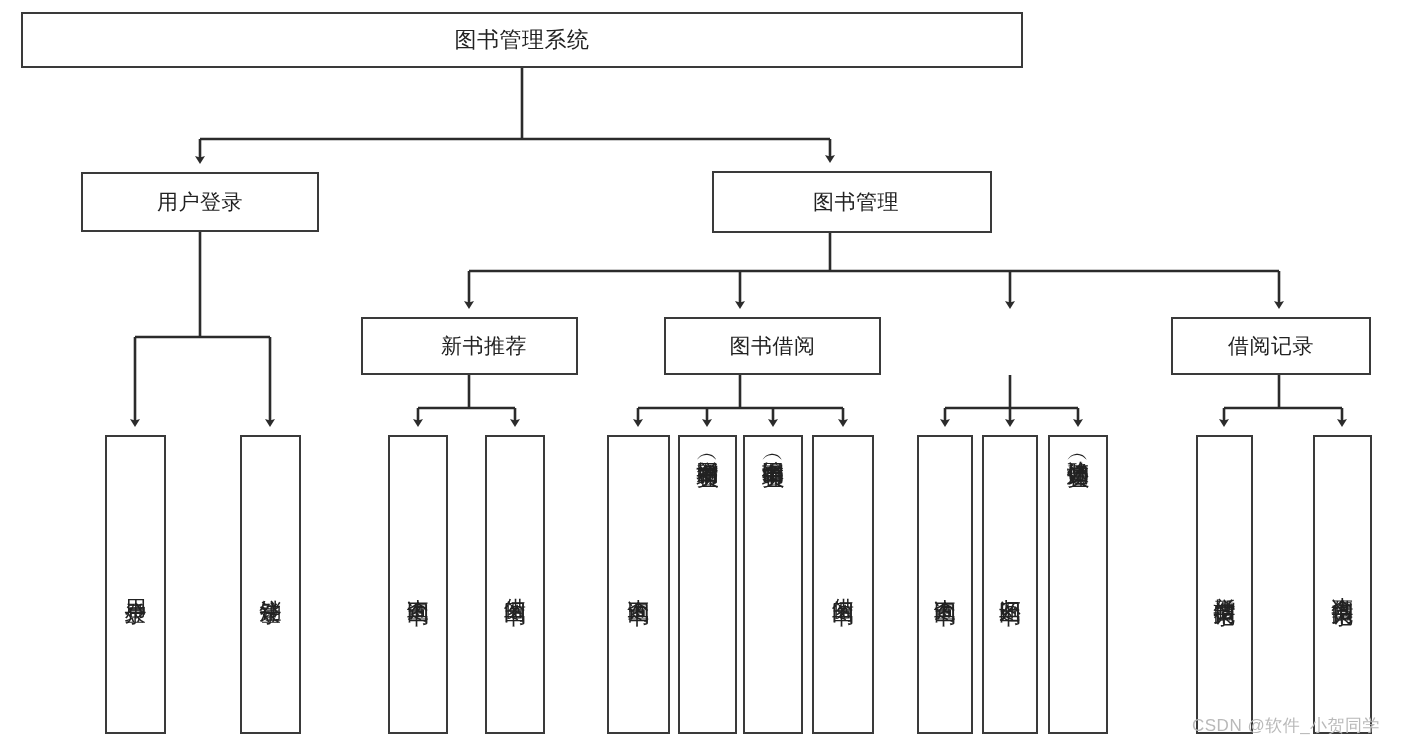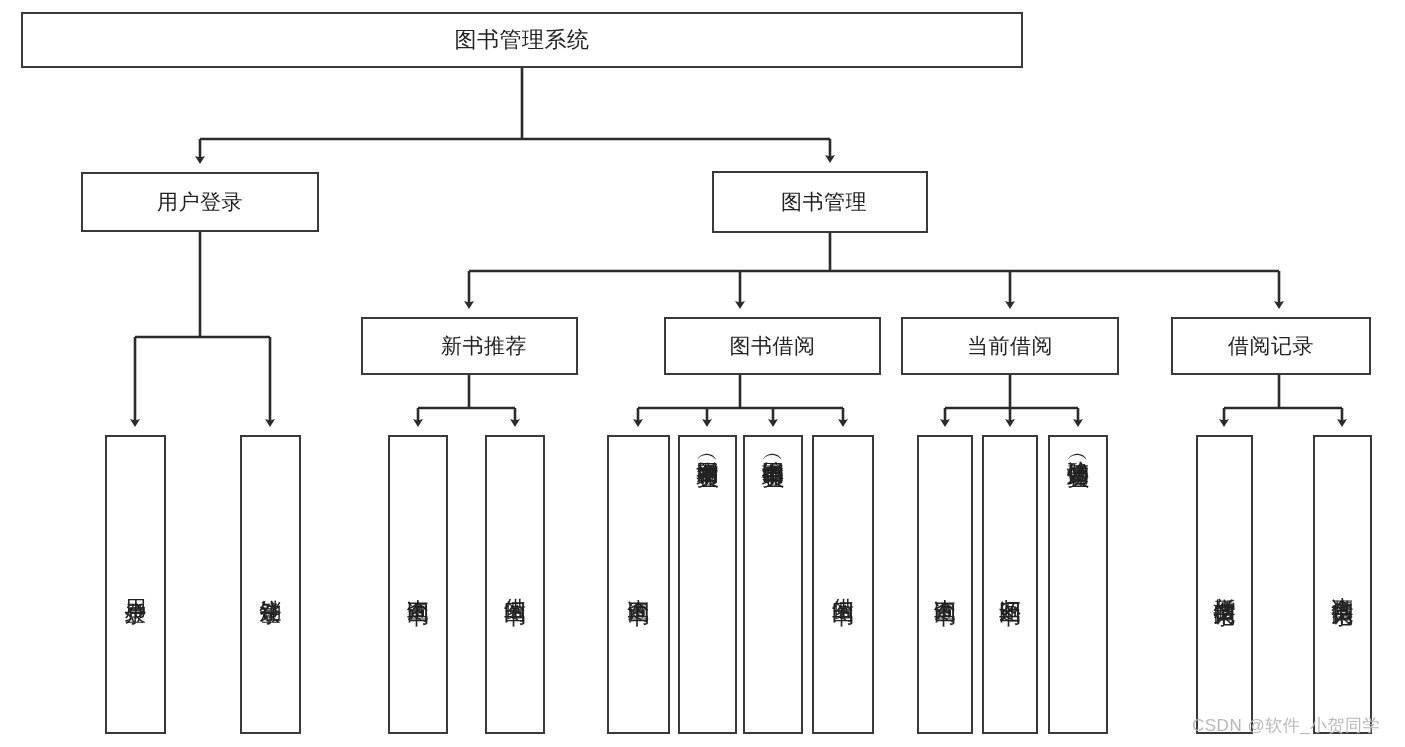--- a/index.html
+++ b/index.html
@@ -131,32 +131,29 @@
     </g>
   </svg>
 
   <div class="node horiz root" style="left: 21px; top: 12px; width: 1002px; height: 56px;">
     <span class="node-label">图书管理系统</span>
   </div>
 
   <div class="node horiz" style="left: 81px; top: 172px; width: 238px; height: 60px;">
     <span class="node-label">用户登录</span>
   </div>
-  <div class="node horiz" style="left: 712px; top: 171px; width: 216px; height: 62px; padding-left: 8px;">
+  <div class="node horiz" style="left: 712px; top: 171px; width: 280px; height: 62px; padding-left: 8px;">
     <span class="node-label">图书管理</span>
   </div>
 
   <div class="node horiz" style="left: 361px; top: 317px; width: 217px; height: 58px; padding-left: 29px;">
     <span class="node-label">新书推荐</span>
   </div>
   <div class="node horiz" style="left: 632px; top: 317px; width: 217px; height: 58px; margin-left: 32px;">
     <span class="node-label">图书借阅</span>
-  </div>
-  <div class="node horiz" style="left: 901px; top: 317px; width: 218px; height: 58px;">
-    <span class="node-label">当前借阅</span>
   </div>
   <div class="node horiz" style="left: 1171px; top: 317px; width: 200px; height: 58px;">
     <span class="node-label">借阅记录</span>
   </div>
 
   <div class="node vert" style="left: 105px; top: 435px; width: 61px; height: 299px;">
     <span class="node-label">用户登录</span>
   </div>
   <div class="node vert" style="left: 240px; top: 435px; width: 61px; height: 299px;">
     <span class="node-label">注销登录</span>

